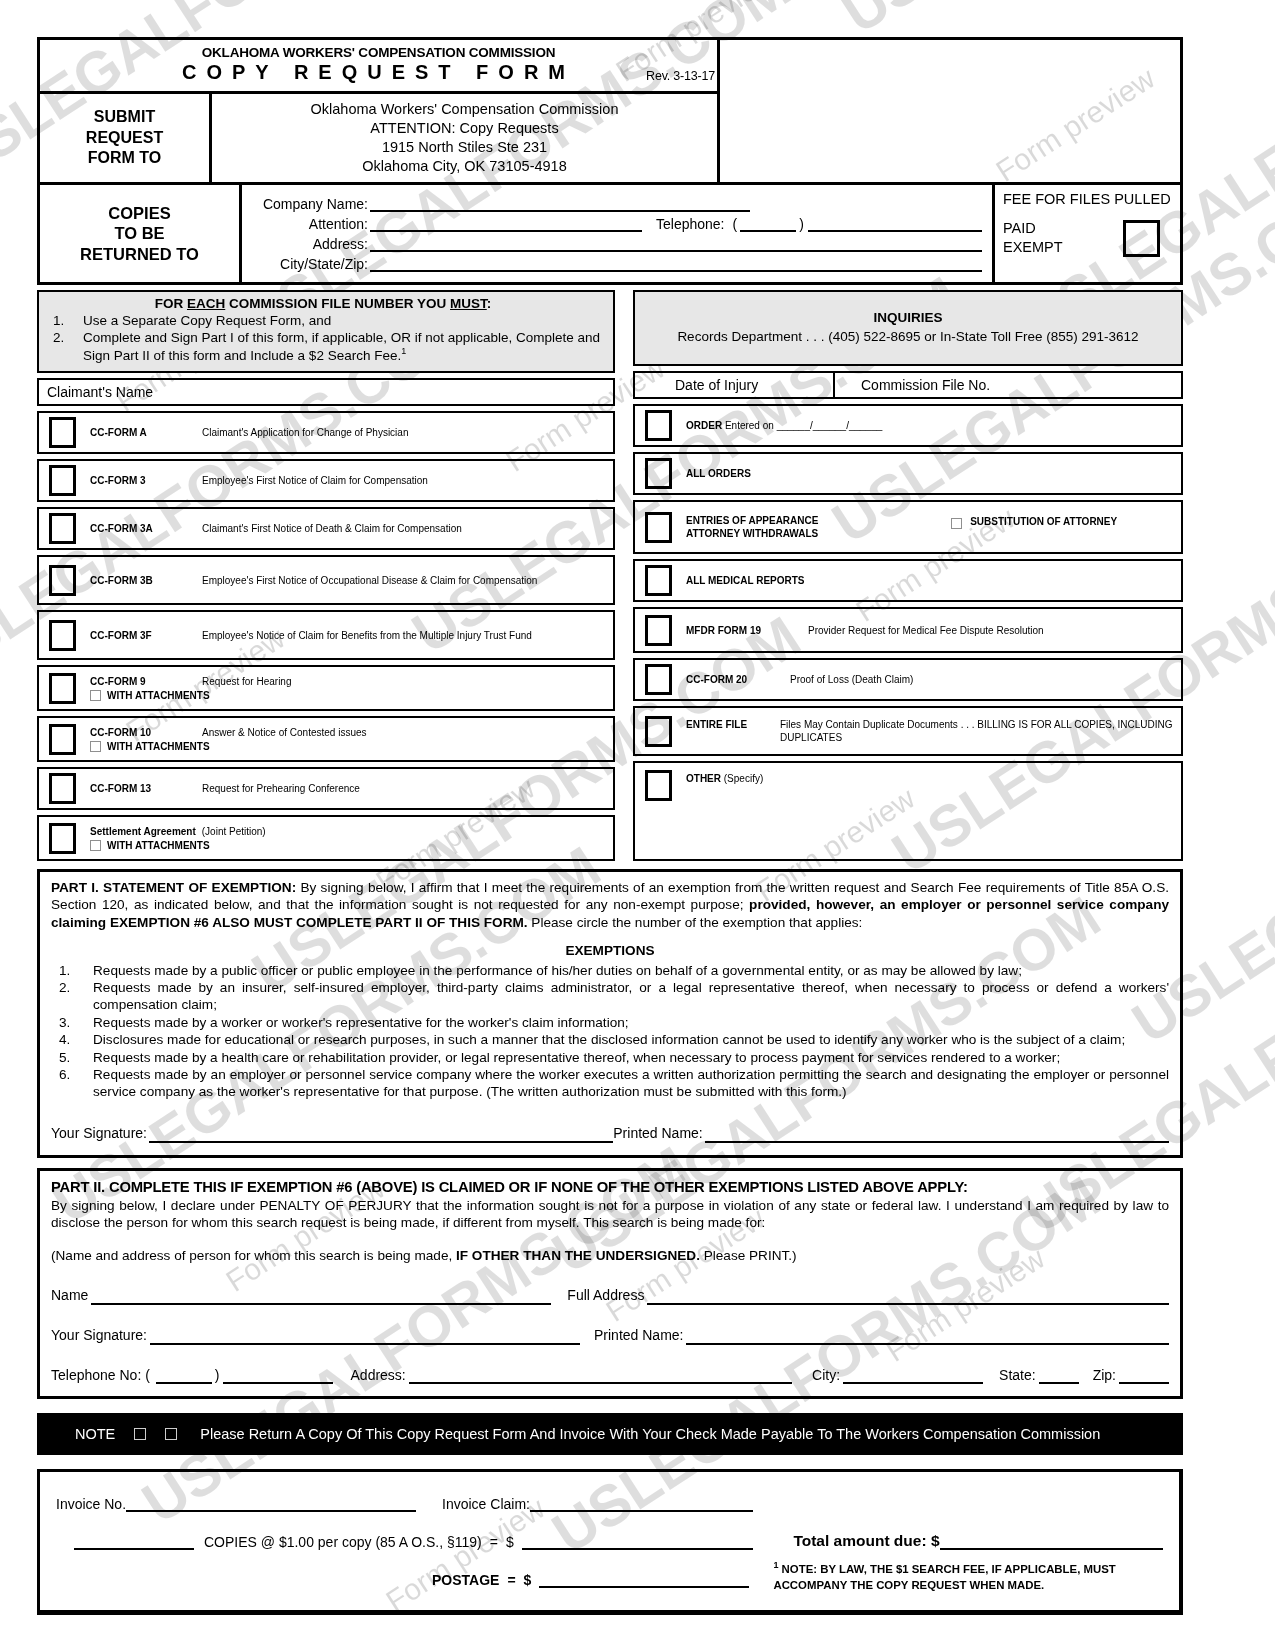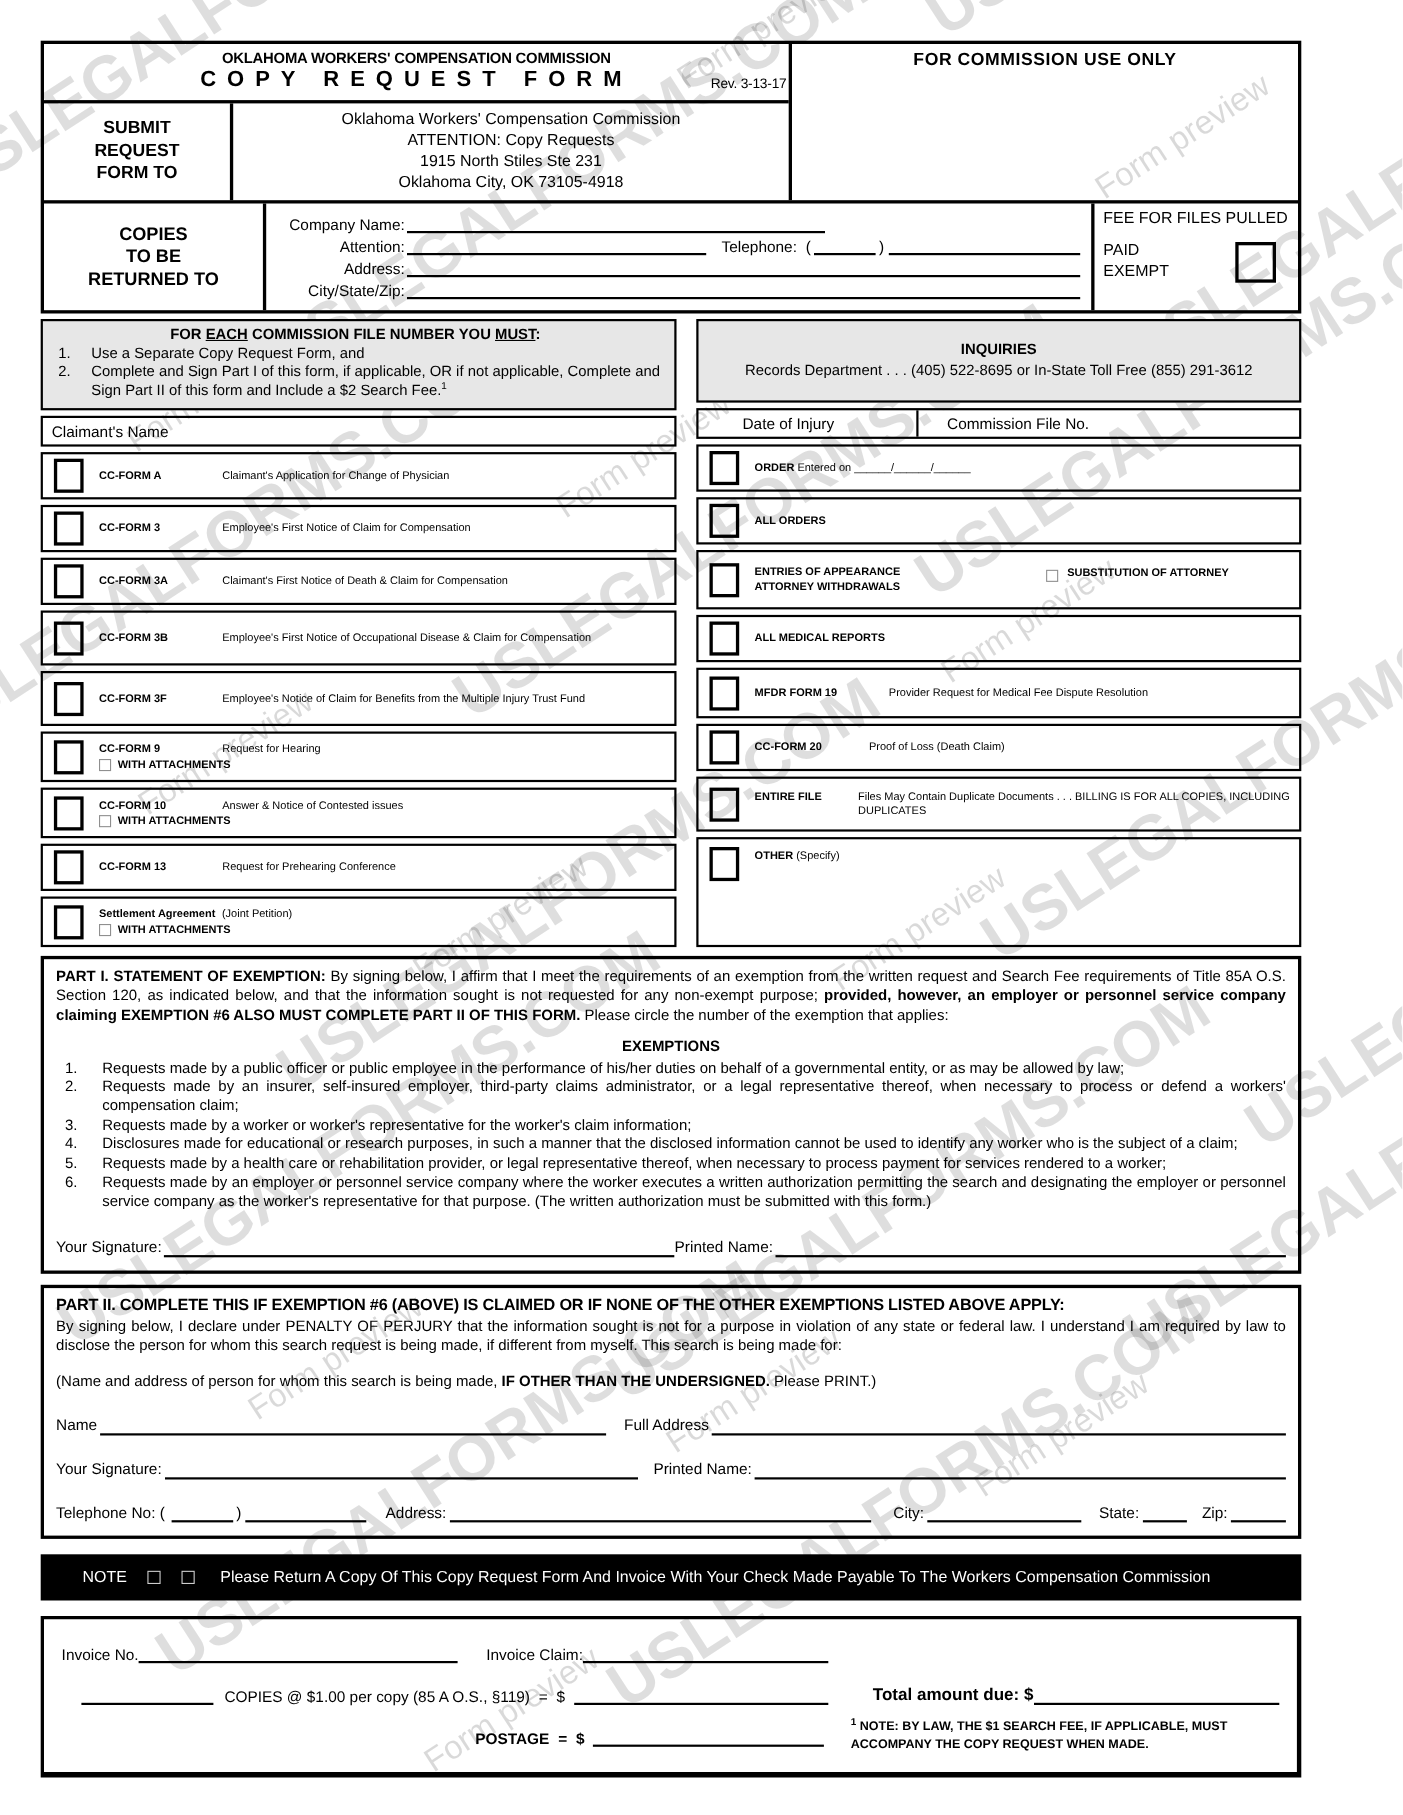--- a/index.html
+++ b/index.html
@@ -163,23 +163,20 @@
               <div>FORM TO</div>
             </div>
             <div class="addr-cell">
               <div>Oklahoma Workers' Compensation Commission</div>
               <div>ATTENTION: Copy Requests</div>
               <div>1915 North Stiles Ste 231</div>
               <div>Oklahoma City, OK  73105-4918</div>
             </div>
           </div>
         </div>
-        <div class="hdr-right">
-          <span>FOR COMMISSION USE ONLY</span>
-        </div>
       </div>
 
       <div class="copies-row">
         <div class="copies-label">
           <div>COPIES</div>
           <div>TO BE</div>
           <div>RETURNED TO</div>
         </div>
         <div class="copies-fields">
           <div class="frow">

